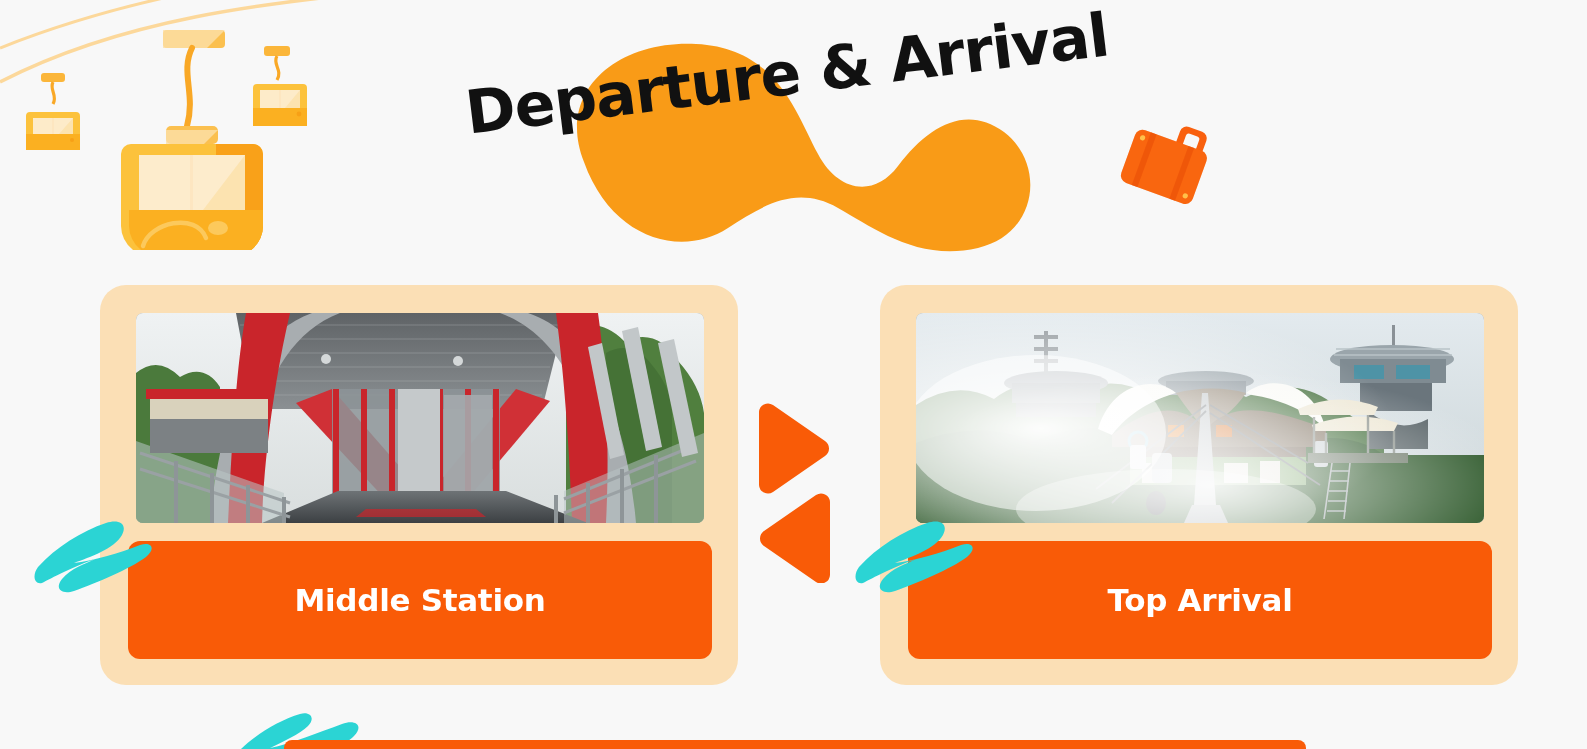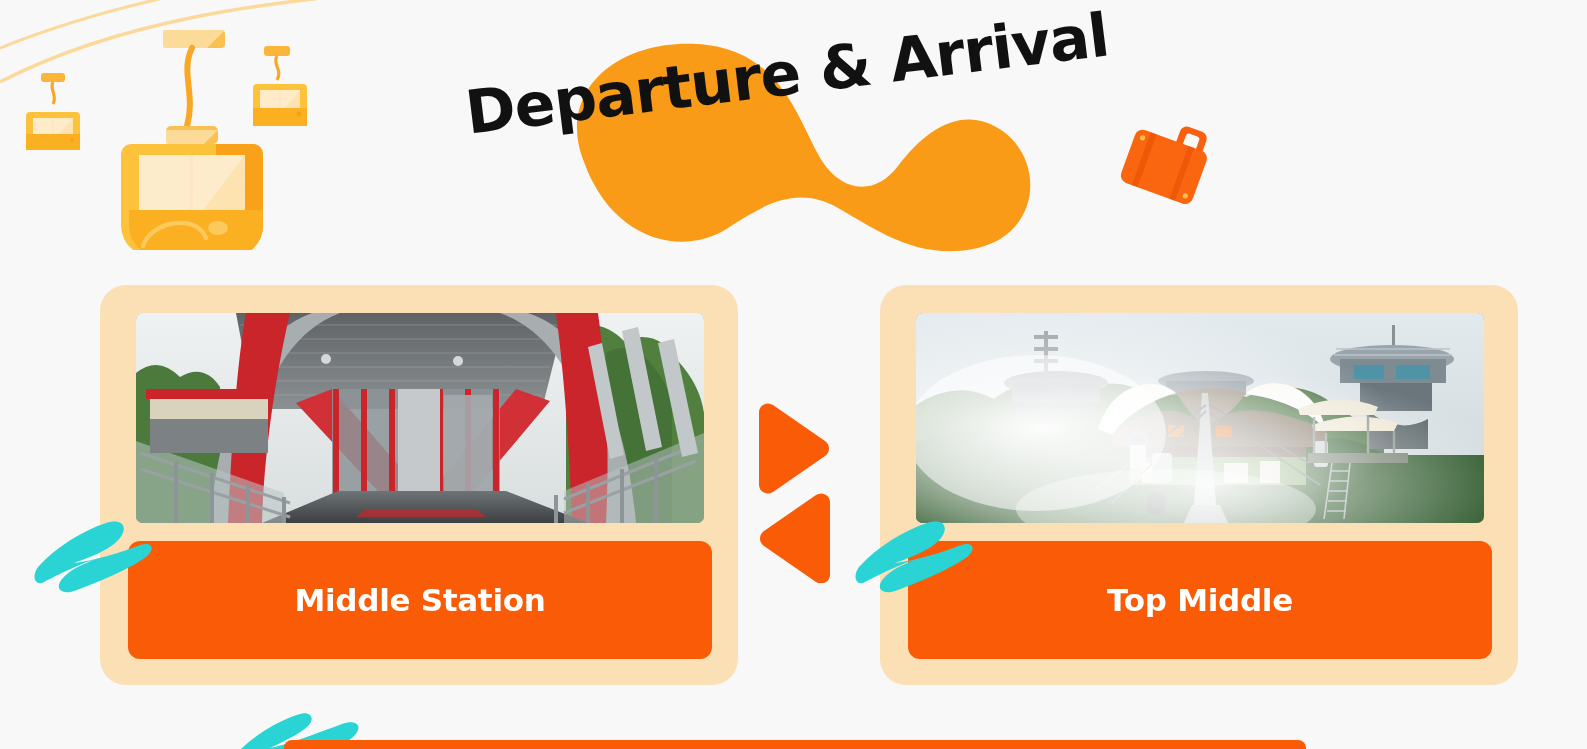--- a/index.html
+++ b/index.html
@@ -344,21 +344,21 @@
             <path d="M411 198 h19"></path>
         </g>
 
         <rect width="568" height="210" fill="url(#mist)"></rect>
         <rect width="568" height="210" fill="url(#mist2)"></rect>
         <ellipse cx="120" cy="120" rx="130" ry="78" fill="#FFFFFF" opacity="0.55"></ellipse>
         <ellipse cx="250" cy="196" rx="150" ry="40" fill="#FFFFFF" opacity="0.38"></ellipse>
       </svg>
     </div>
     <div class="card-btn">
-      <span>Top Middle</span>
+      <span>Top Arrival</span>
     </div>
   </div>
 
   <div class="arrows">
     <svg viewBox="0 0 85 185" xmlns="http://www.w3.org/2000/svg">
       <path d="M7 14 a9 9 0 0 1 14 -7 l52 36 a9 9 0 0 1 0 15 l-52 36 a9 9 0 0 1 -14 -7 z" fill="#F95B07"></path>
       <path d="M78 104 a9 9 0 0 0 -14 -7 l-52 36 a9 9 0 0 0 0 15 l52 36 a9 9 0 0 0 14 -7 z" fill="#F95B07"></path>
     </svg>
   </div>
 

